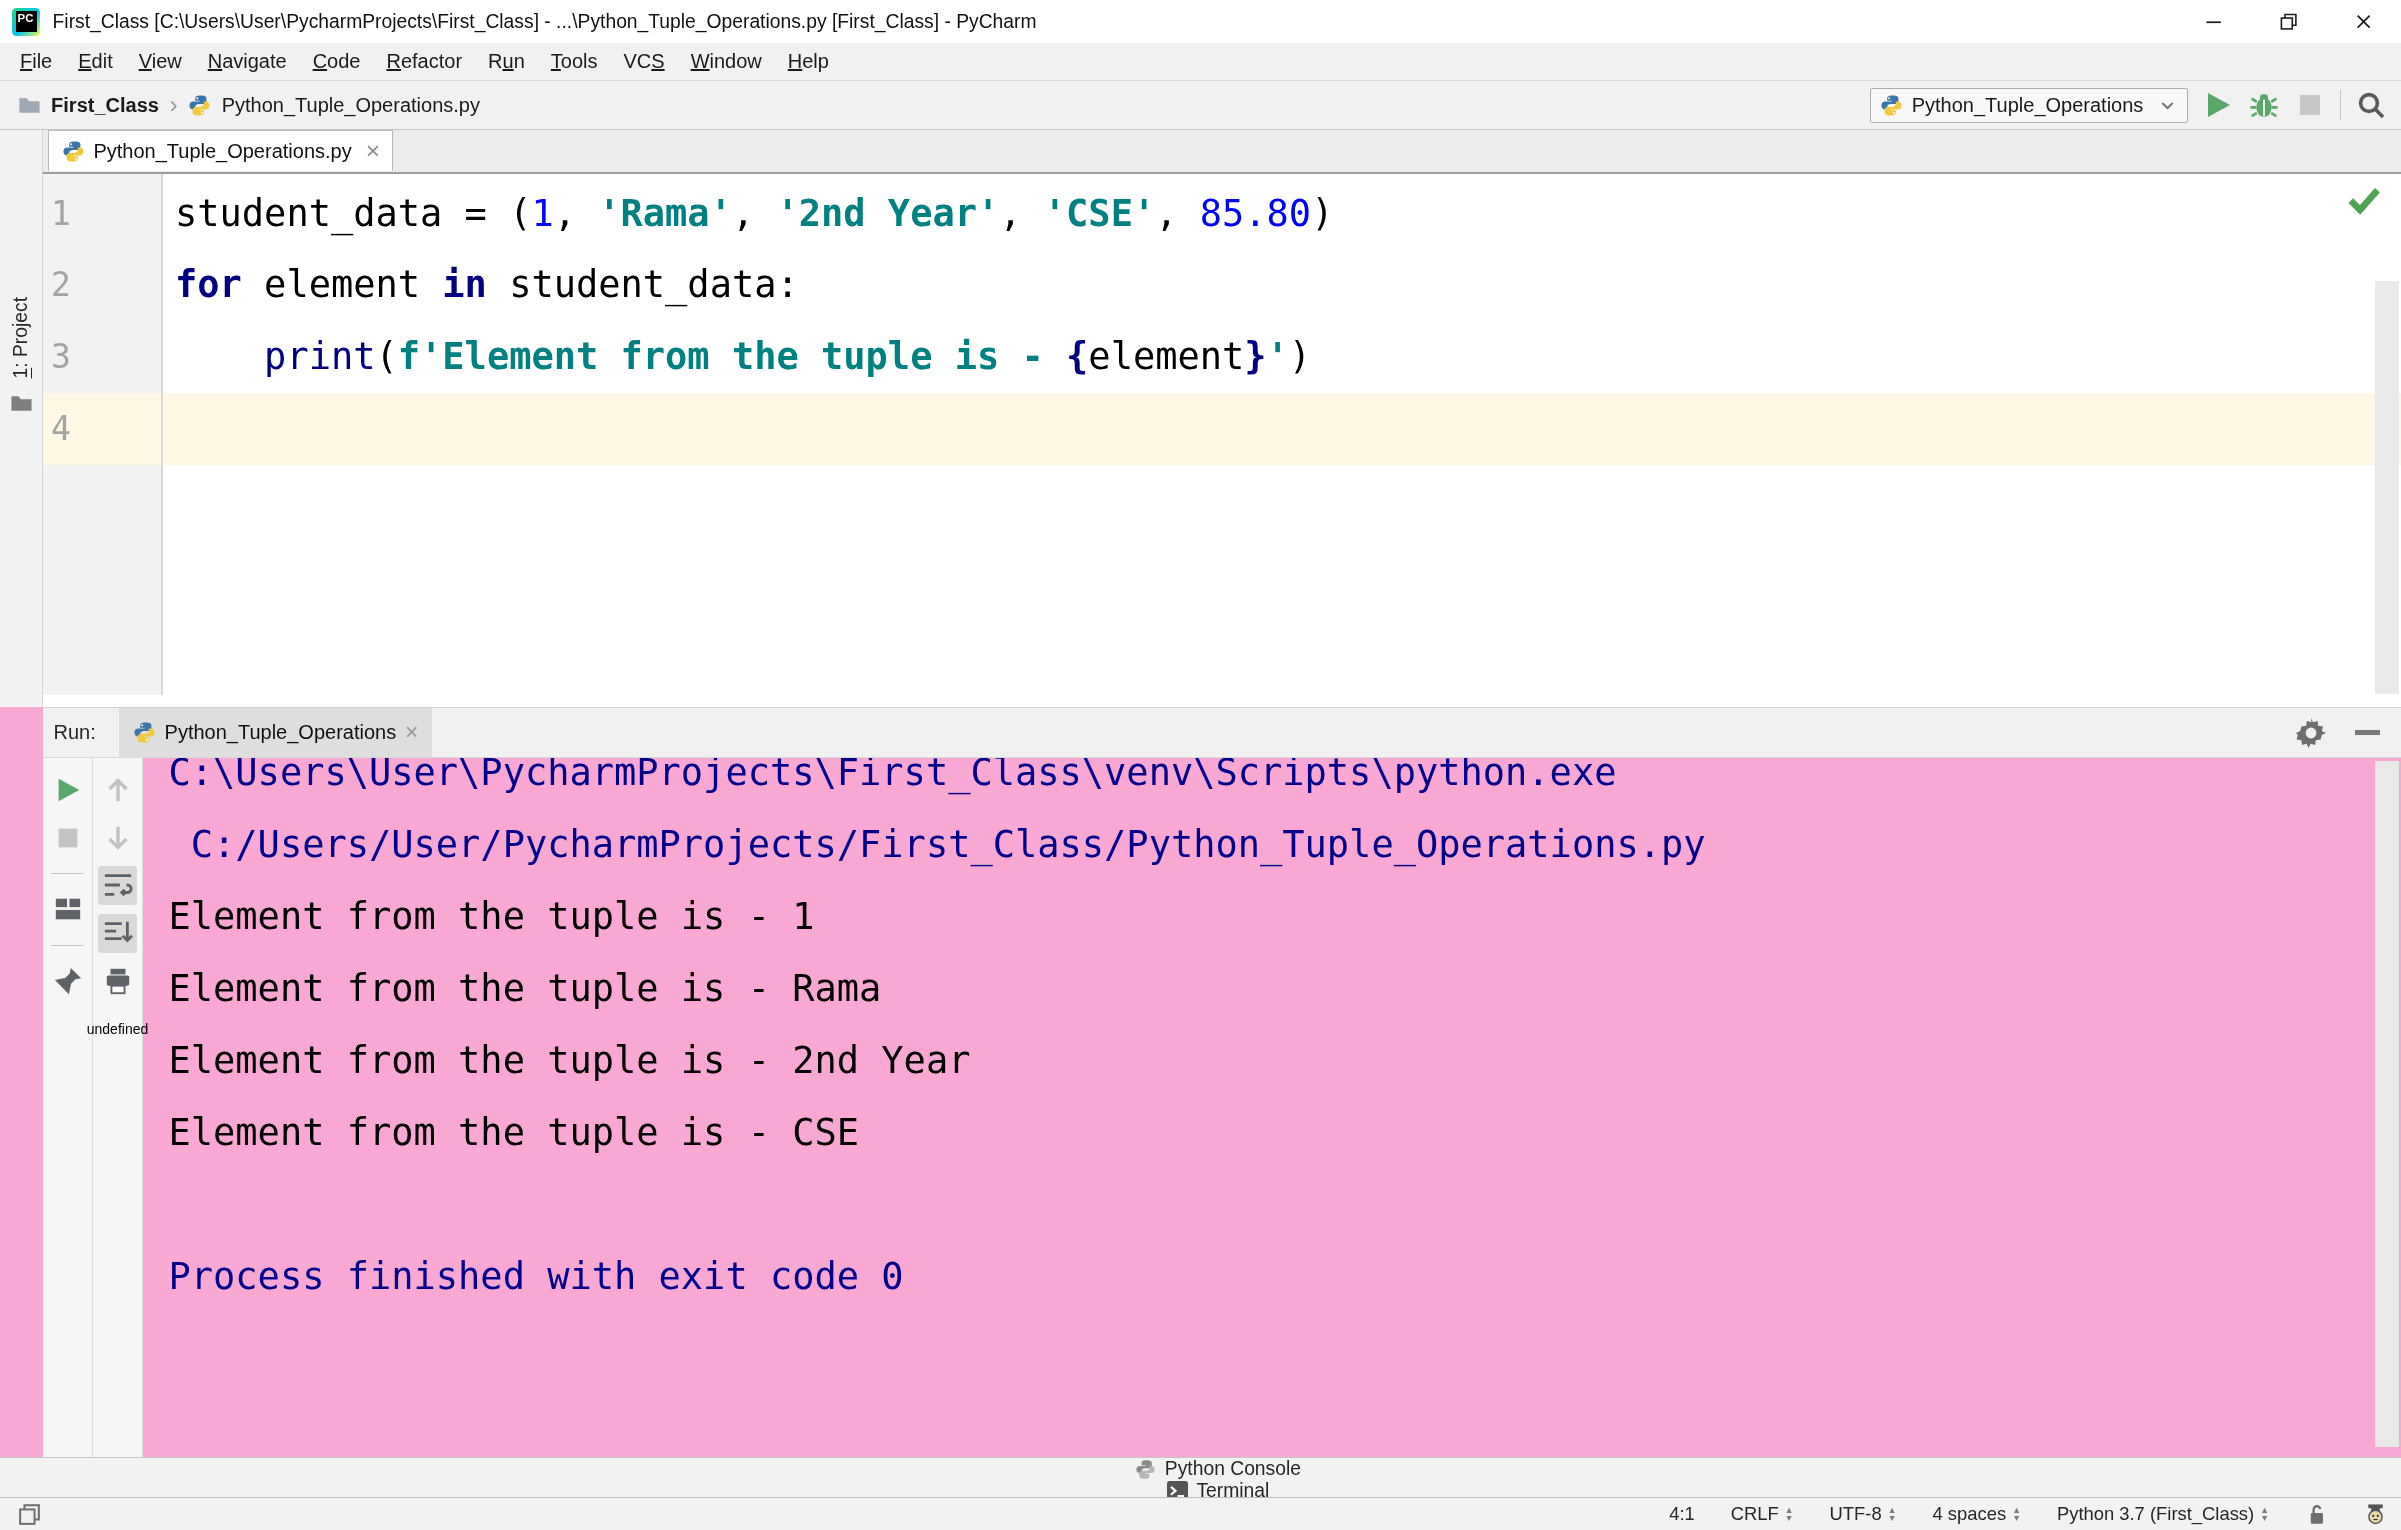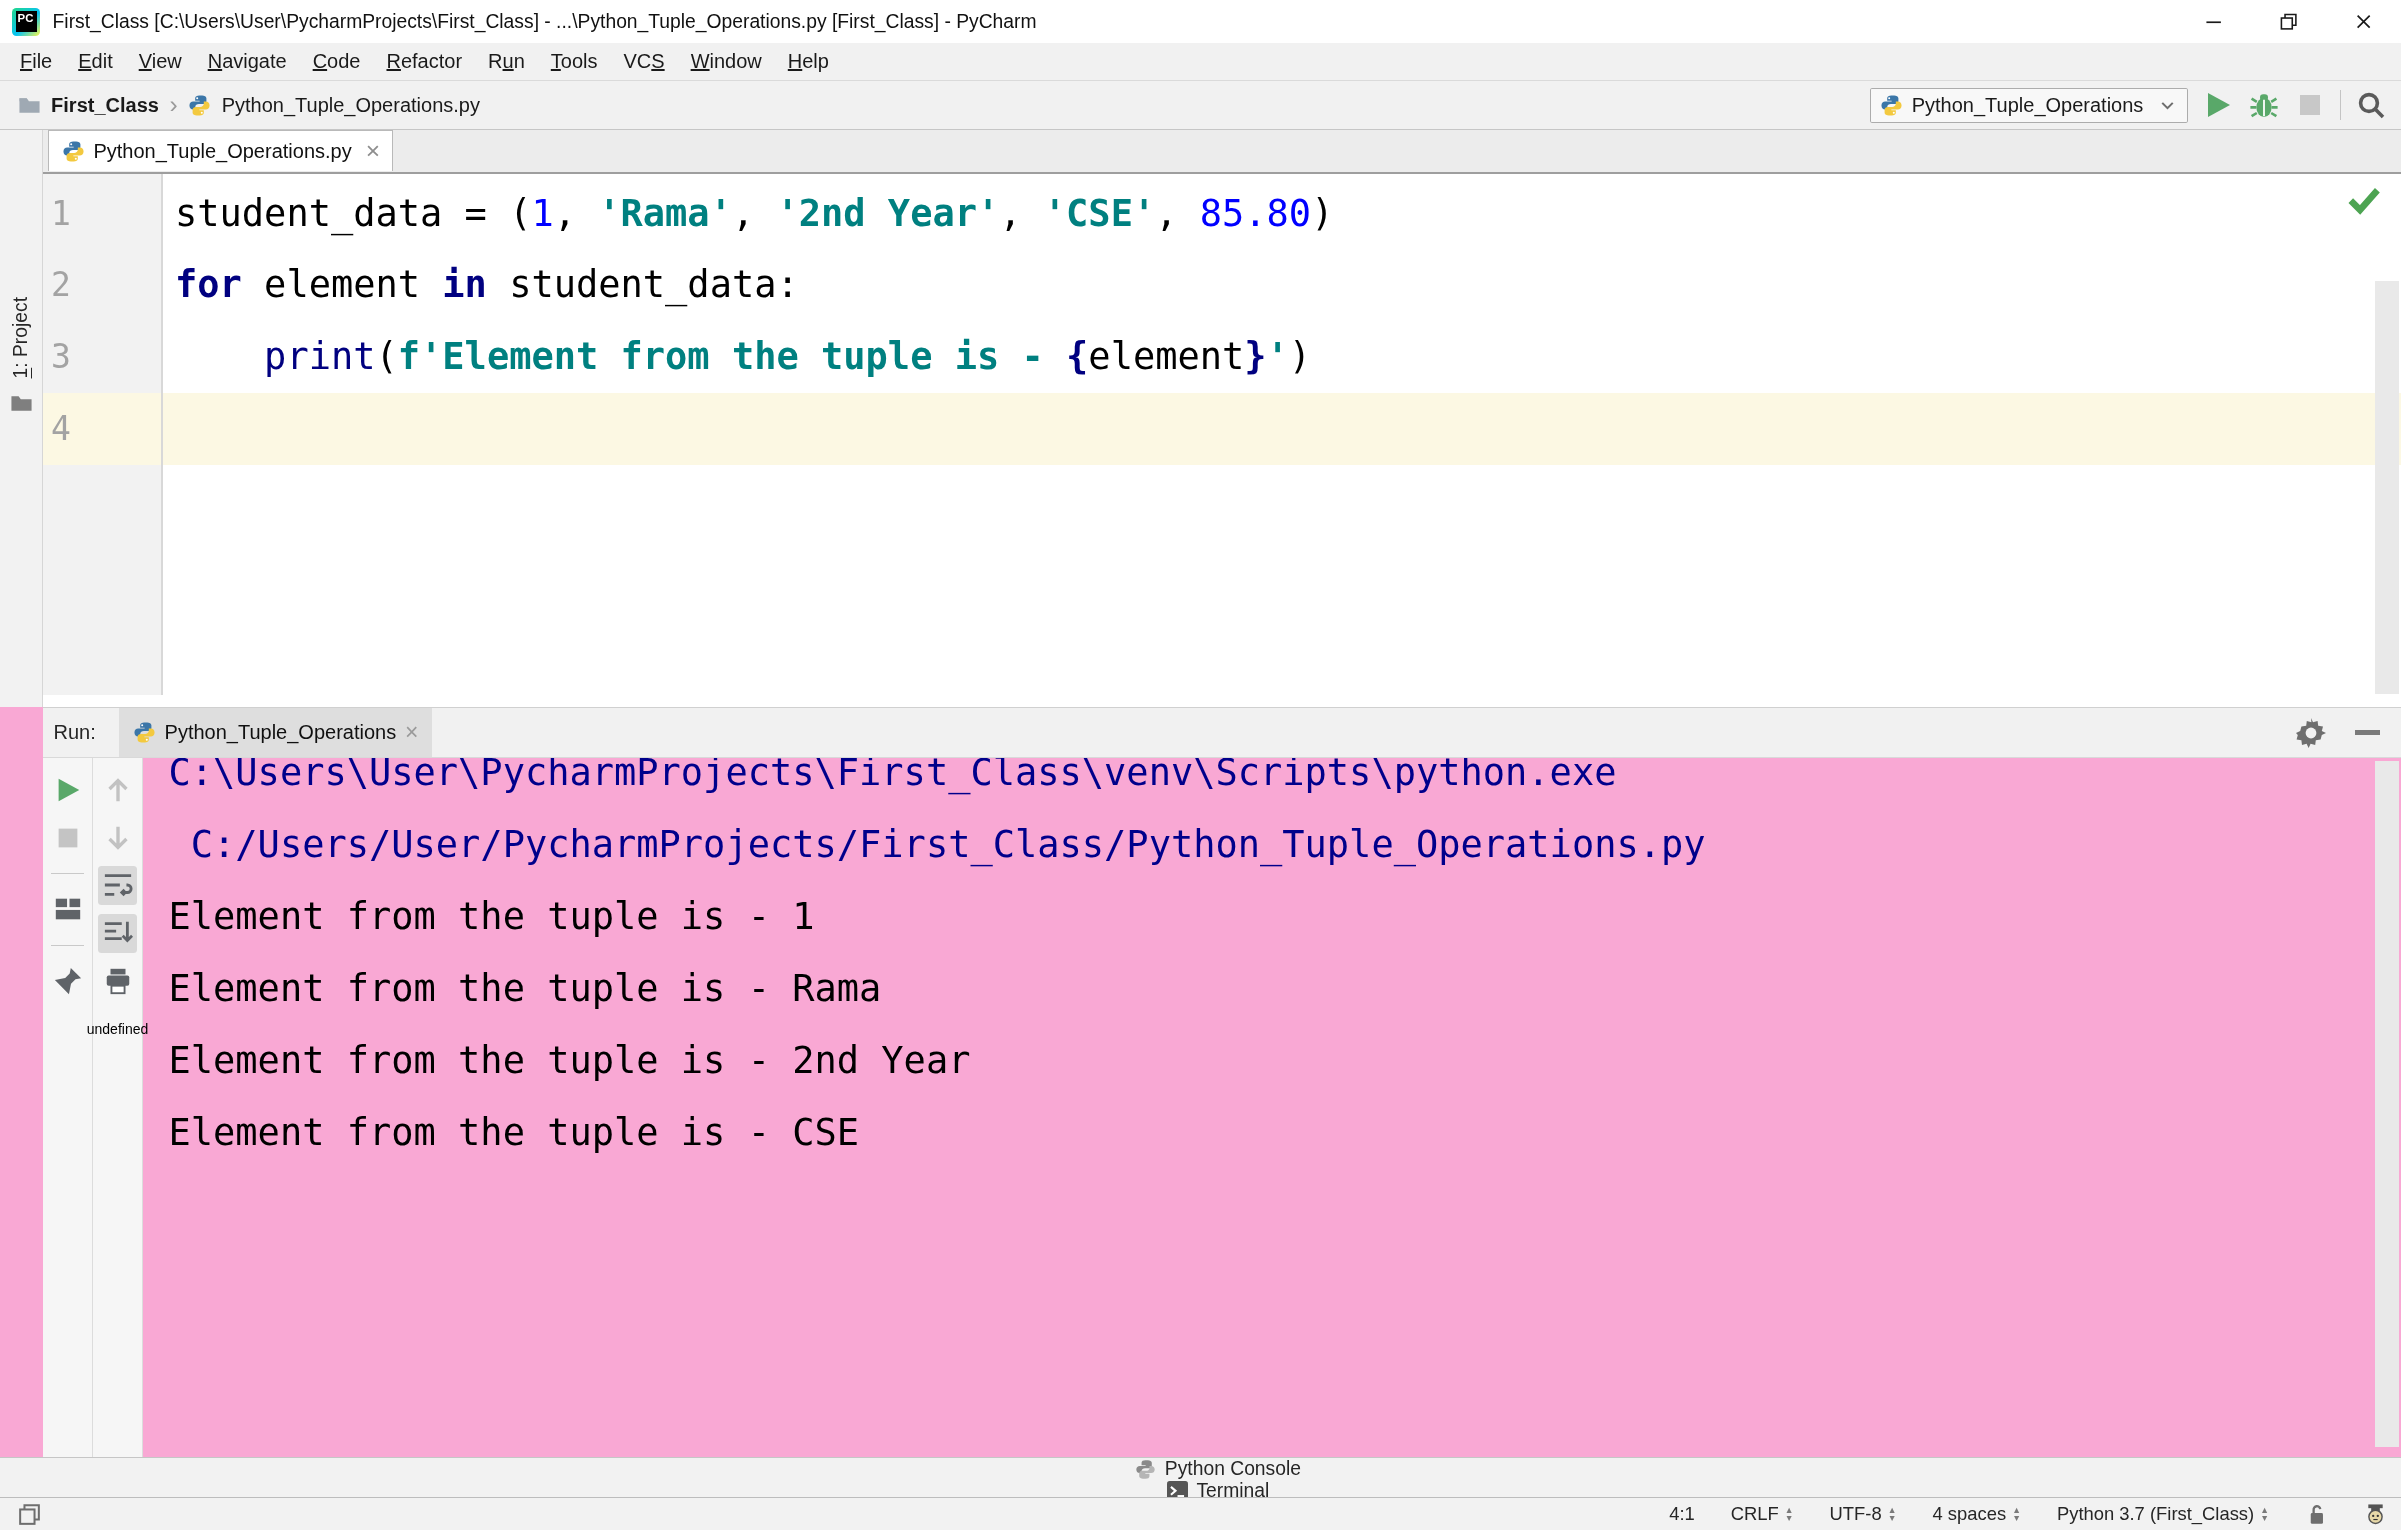--- a/index.html
+++ b/index.html
@@ -365,20 +365,21 @@
         <div class="rt-btn">undefined</div>
       </div>
     <div class="console" id="console">
         <div class="console-line cl-sys">C:\Users\User\PycharmProjects\First_Class\venv\Scripts\python.exe</div>
         <div class="console-line cl-sys"> C:/Users/User/PycharmProjects/First_Class/Python_Tuple_Operations.py</div>
         <div class="console-line cl-out">Element from the tuple is - 1</div>
         <div class="console-line cl-out">Element from the tuple is - Rama</div>
         <div class="console-line cl-out">Element from the tuple is - 2nd Year</div>
         <div class="console-line cl-out">Element from the tuple is - CSE</div>
         <div class="console-line cl-out"></div>
+        <div class="console-line cl-sys">Process finished with exit code 0</div>
       </div>
     <div class="console-scrollbar"></div>
   </div>
 
   <div class="bottom-bar" id="bottombar">
       <div class="bb-item">
         <span class="icon16">
           <svg viewBox="0 0 16 16">
             <path fill="#8a8a8a" d="M7.9 1C6.2 1 5 1.6 5 2.9v1.8h3.1v.6H3.6C2.2 5.3 1 6.2 1 8s1.2 2.7 2.5 2.7H5V9.2C5 7.8 6.2 7 7.6 7h3c1.2 0 2.2-.9 2.2-2.1V2.9C12.8 1.7 11.3 1 9.9 1z"></path>
             <path fill="#b5b5b5" d="M8.1 15c1.7 0 2.9-.6 2.9-1.9v-1.8H7.9v-.6h4.5c1.4 0 2.6-.9 2.6-2.7S13.8 5.3 12.5 5.3H11v1.5C11 8.2 9.8 9 8.4 9h-3C4.2 9 3.2 9.9 3.2 11.1v2C3.2 14.3 4.7 15 6.1 15z"></path>

